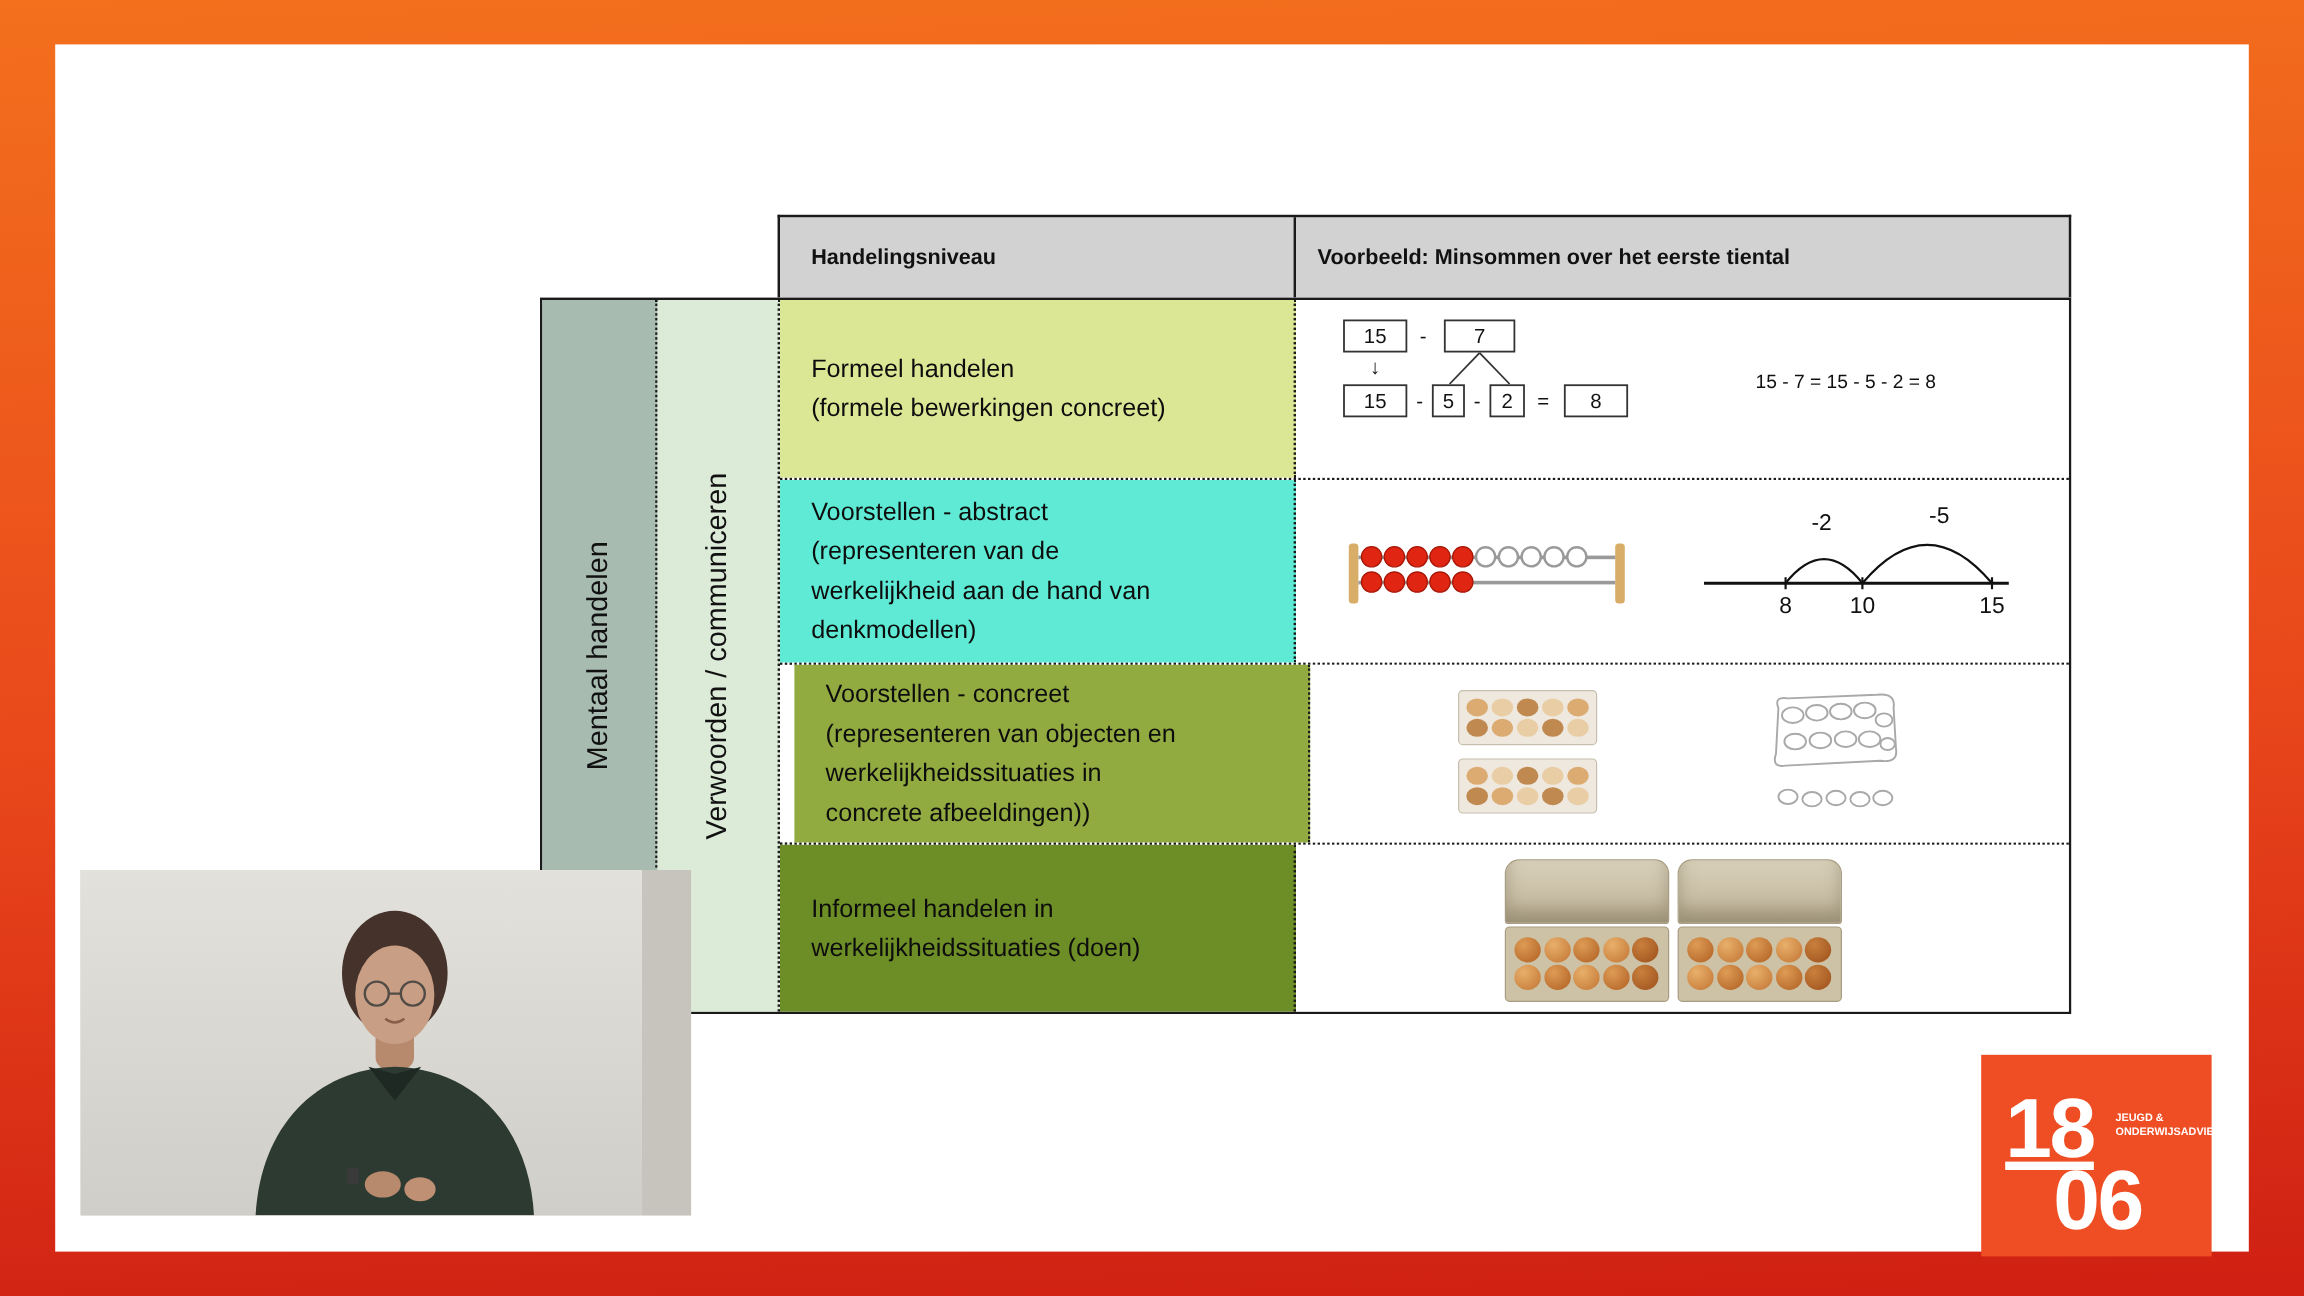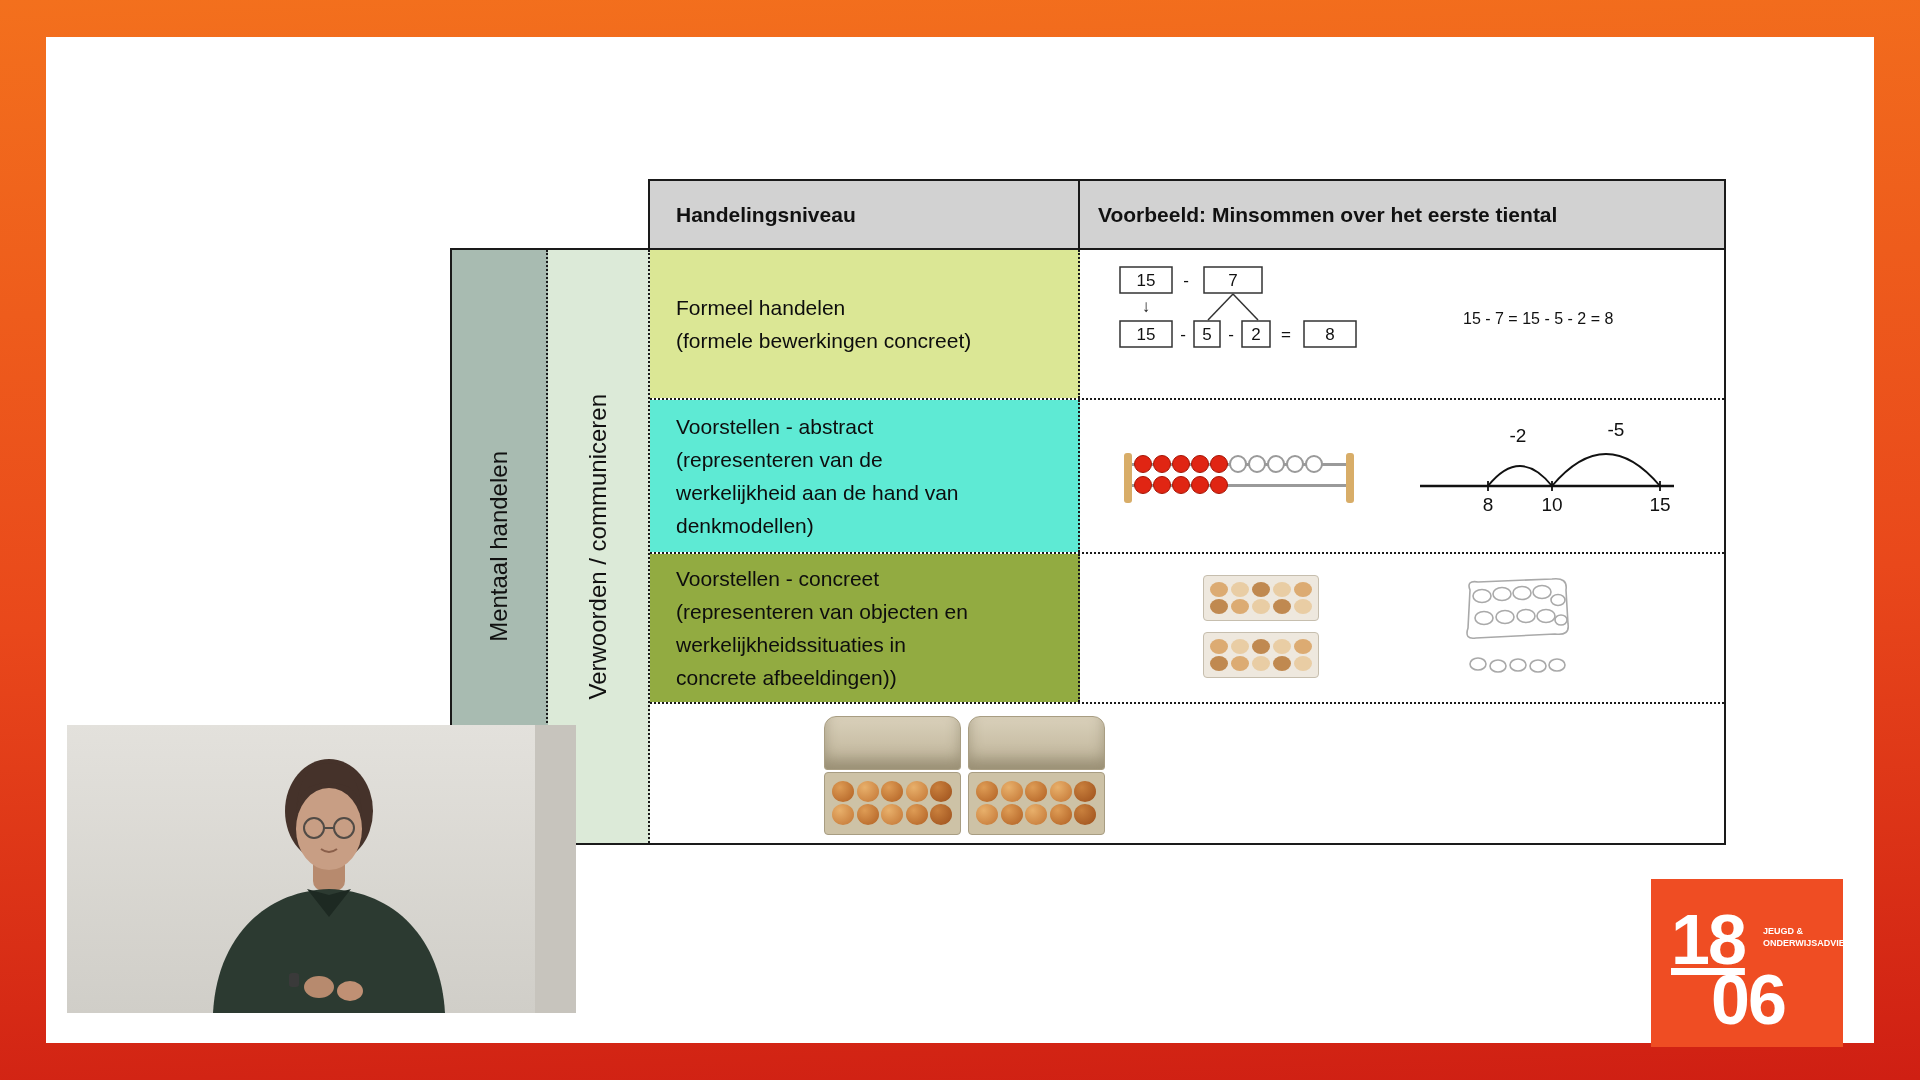--- a/index.html
+++ b/index.html
@@ -14,21 +14,21 @@
     background: linear-gradient(178deg, var(--frame-top, #f3701d) 0%, #e9481b 55%, var(--frame-bottom, #cf1f13) 100%);
   }
   .slide {
     position: absolute; left: 46px; top: 37px; width: 1828px; height: 1006px;
     background: #ffffff;
   }
   
   .thead {
     position: absolute; left: 602px; top: 142px; width: 1078px; height: 69px;
     display: flex; border: 2px solid #1a1a1a; border-bottom: none;
-    font-weight: bold; font-size: 21px; color: #111;
+    font-weight: bold; font-size: 18px; color: #111;
   }
   .th { display: flex; align-items: center; }
   .th1 { width: 430px; padding-left: 26px; border-right: 2px solid #1a1a1a; }
   .th2 { flex: 1; padding-left: 18px; }
   .tbody {
     position: absolute; left: 404px; top: 211px; width: 1276px; height: 597px;
     display: flex; border: 2px solid #1a1a1a; background: #fff;
   }
   .side-col {
     display: flex; align-items: center; justify-content: center;
@@ -219,21 +219,21 @@
                 <text x="200" y="18">-5</text>
                 <text x="72" y="93">8</text>
                 <text x="136" y="93">10</text>
                 <text x="244" y="93">15</text>
               </g>
             </svg>
           </div>
         </div>
 
         <div class="trow r3">
-          <div class="label-cell" style="background: rgb(146, 171, 65);">Voorstellen - concreet
+          <div class="label-cell" style="background: rgb(146, 171, 65); margin-left: 12px;">Voorstellen - concreet
 (representeren van objecten en
 werkelijkheidssituaties in
 concrete afbeeldingen))</div>
           <div class="example-cell">
             <div class="carton-flat cf1">
               <div class="egg-grid eggs-tan">
                   <span class="egg"></span>
                   <span class="egg"></span>
                   <span class="egg"></span>
                   <span class="egg"></span>
@@ -276,20 +276,22 @@
                 <ellipse cx="38" cy="90" rx="8" ry="6"></ellipse>
                 <ellipse cx="58" cy="89" rx="8" ry="6"></ellipse>
                 <ellipse cx="78" cy="90" rx="8" ry="6"></ellipse>
                 <ellipse cx="97" cy="89" rx="8" ry="6"></ellipse>
               </g>
             </svg>
           </div>
         </div>
 
         <div class="trow r4">
+          <div class="label-cell" style="background: rgb(109, 141, 38);">Informeel handelen in
+werkelijkheidssituaties (doen)</div>
           <div class="example-cell">
             <div class="carton-open co1">
               <div class="carton-lid"></div>
               <div class="carton-base">
                 <div class="egg-grid eggs-brown">
                     <span class="egg"></span>
                     <span class="egg"></span>
                     <span class="egg"></span>
                     <span class="egg"></span>
                     <span class="egg"></span>

